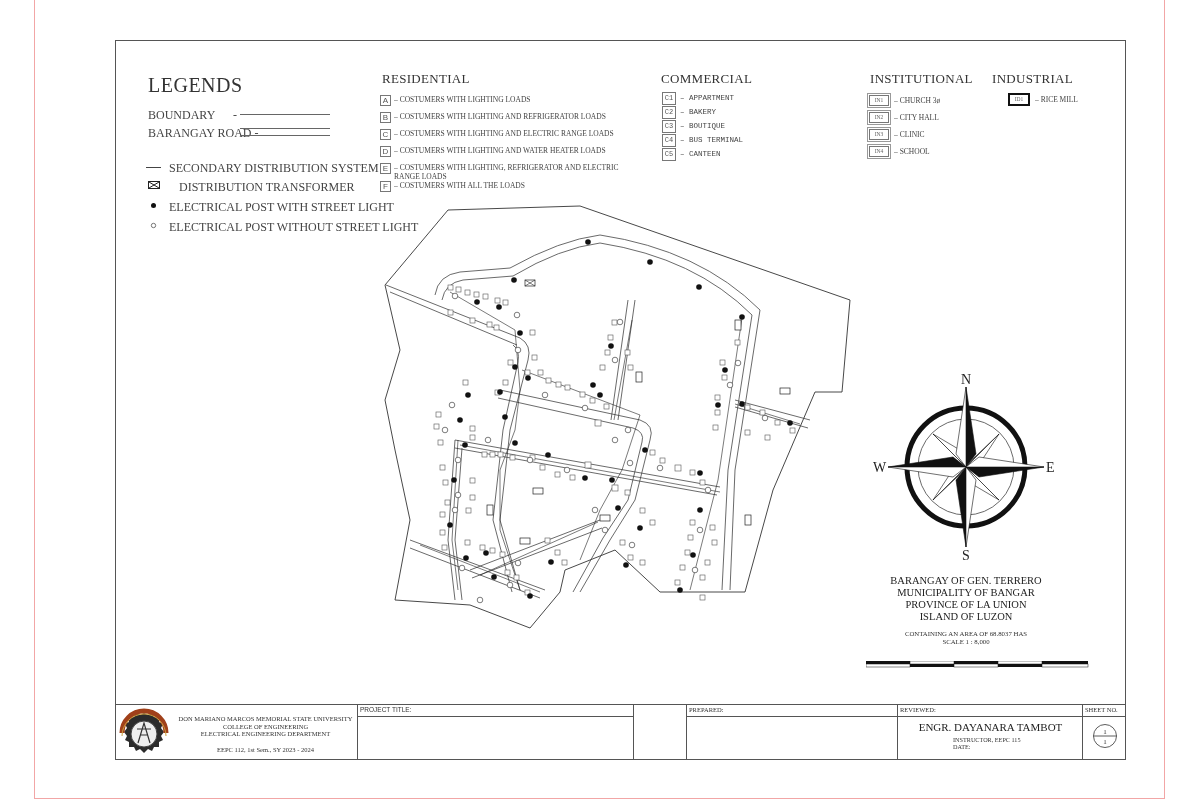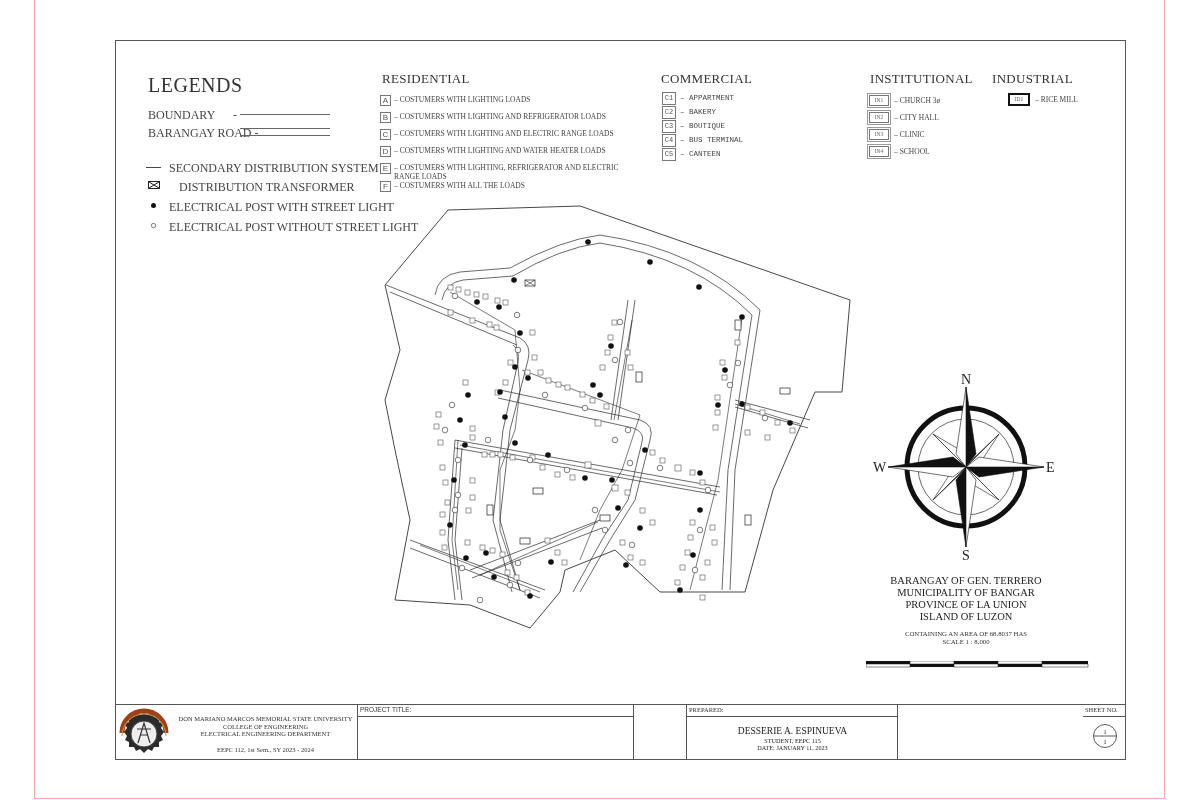--- a/index.html
+++ b/index.html
@@ -458,24 +458,28 @@
     </div>
   </div>
   <div class="tb-cell" style="left:243px;width:276px;">
     <div class="tb-label">PROJECT TITLE:</div>
     <div class="tb-hline"></div>
   </div>
   <div class="tb-cell" style="left:519px;width:53px;"></div>
   <div class="tb-cell" style="left:572px;width:211px;">
     <div class="tb-label" style="font-family:'Liberation Serif',serif;">PREPARED:</div>
     <div class="tb-hline"></div>
-    <div class="abs" style="left:0;top:21px;width:211px;text-align:center;color:#222;">
-      <div style="font-size:9.5px;line-height:11px;">DESSERIE A. ESPINUEVA</div>
-      <div style="font-size:6.2px;line-height:7px;">STUDENT, EEPC 115</div>
-      <div style="font-size:6.2px;line-height:7px;">DATE: JANUARY 11, 2023</div>
+  </div>
+  <div class="tb-cell" style="left:783px;width:185px;">
+    <div class="tb-label" style="font-family:'Liberation Serif',serif;">REVIEWED:</div>
+    <div class="tb-hline"></div>
+    <div class="abs" style="left:0;top:16px;width:185px;text-align:center;font-size:11px;line-height:13px;color:#222;">ENGR. DAYANARA TAMBOT</div>
+    <div class="abs" style="left:55px;top:31px;font-size:6.2px;line-height:7px;color:#333;">
+      <div>INSTRUCTOR, EEPC 115</div>
+      <div>DATE:</div>
     </div>
   </div>
   <div class="tb-cell" style="left:968px;width:43px;border-right:none;">
     <div class="tb-label" style="font-family:'Liberation Serif',serif;font-size:6.5px;">SHEET NO.</div>
     <div class="tb-hline"></div>
     <svg class="abs" style="left:9px;top:18px;" width="26" height="26">
       <circle cx="13" cy="13" r="11.5" fill="#fff" stroke="#333" stroke-width="0.8"></circle>
       <line x1="1.5" y1="13" x2="24.5" y2="13" stroke="#333" stroke-width="0.8"></line>
       <text x="13" y="10.5" text-anchor="middle" font-size="7" font-family="Liberation Serif, serif" fill="#333">1</text>
       <text x="13" y="21" text-anchor="middle" font-size="7" font-family="Liberation Serif, serif" fill="#333">1</text>

